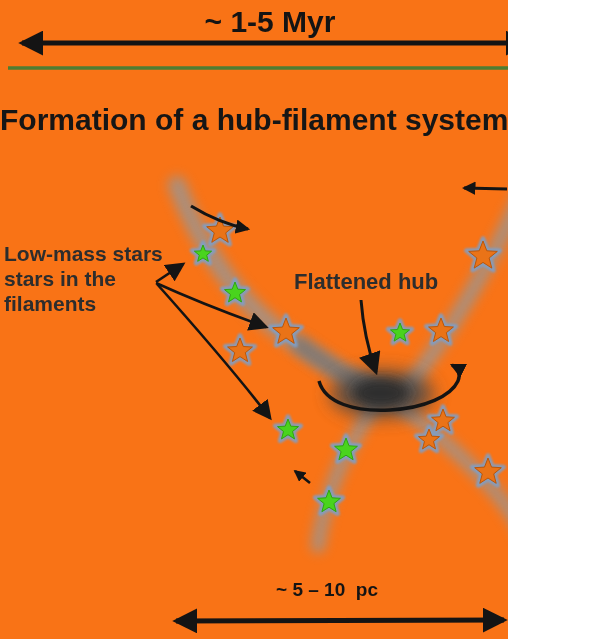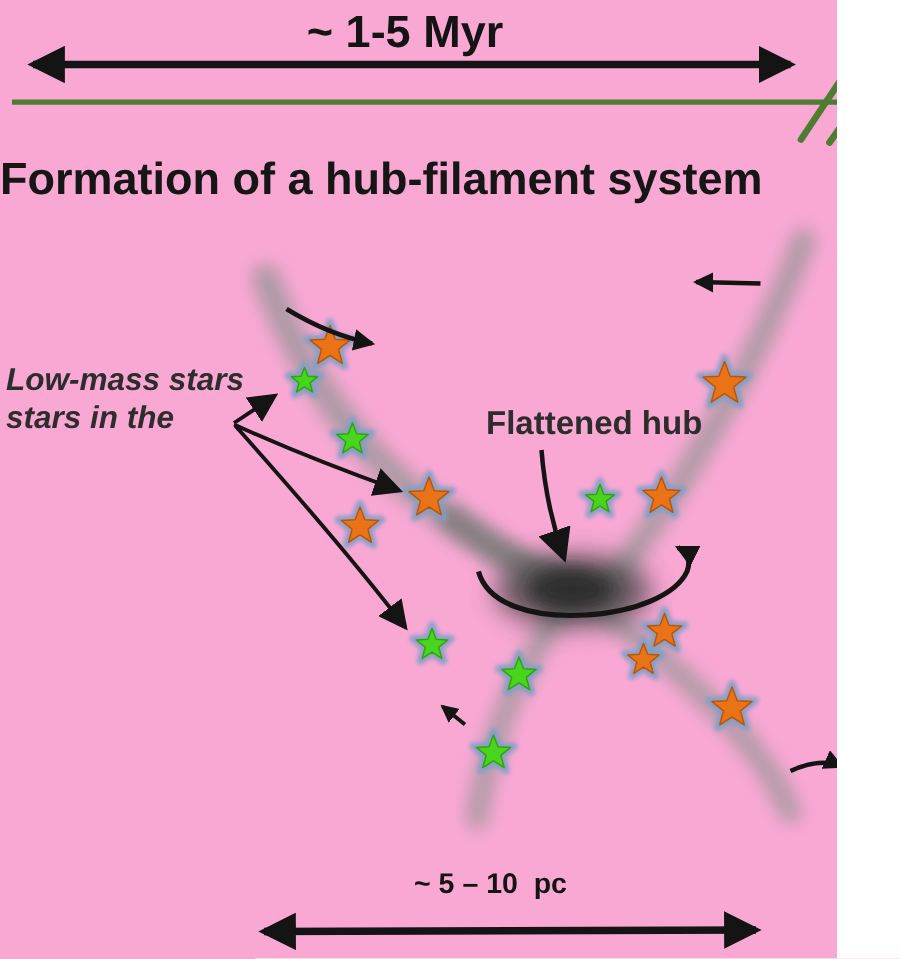--- a/index.html
+++ b/index.html
@@ -1,34 +1,34 @@
 <!DOCTYPE html>
 <html style="--timeline-green: #4e7d32; --filament: #969696; --filament-dark: #6f6f6f; --hub: #2b2b2b;"><head>
 <meta charset="utf-8">
 <style>
   html,body{margin:0;padding:0;background:#ffffff;}
   #stage{
-    position:relative;width:558px;height:639px;background:#f9a8d4;overflow:hidden;
+    position:relative;width:508px;height:639px;background:#f97316;overflow:hidden;
     font-family:"Liberation Sans","DejaVu Sans",sans-serif;
   }
   .lbl{position:absolute;color:#2d2d2d;}
   #timescale-label{
     left:0;top:5;width:540px;text-align:center;top:5px;
     font-size:30px;font-weight:700;color:#141414;white-space:pre;
   }
   #main-title{
     left:0;top:103px;width:545px;text-align:left;
     font-size:30px;font-weight:700;color:#161616;white-space:nowrap;
   }
   #lowmass-label{
     left:4px;top:241px;width:190px;
-    font-size:21px;line-height:25px;font-weight:700;font-style:italic;
+    font-size:21px;line-height:25px;font-weight:700;
   }
   #hub-label{
-    left:294px;top:269px;font-size:22px;font-weight:700;white-space:nowrap;margin-left:30px;
+    left:294px;top:269px;font-size:22px;font-weight:700;white-space:nowrap;
   }
   #scale-label{
     left:147px;top:579px;width:360px;text-align:center;
     font-size:19px;font-weight:700;color:#141414;white-space:pre;
   }
   svg{position:absolute;left:0;top:0;}
 </style>
 </head>
 <body>
 
@@ -156,18 +156,19 @@
     </g>
   </svg>
 
   <div class="lbl" id="timescale-label">~ 1-5 Myr</div>
 
   <div class="lbl" id="main-title">Formation of a hub-filament system</div>
 
   <div class="lbl" id="lowmass-label">
     <div>Low-mass stars</div>
     <div>stars in the</div>
+    <div>filaments</div>
   </div>
 
   <div class="lbl" id="hub-label">Flattened hub</div>
 
   <div class="lbl" id="scale-label">~ 5 – 10  pc</div>
 </div>
 
 </body></html>

